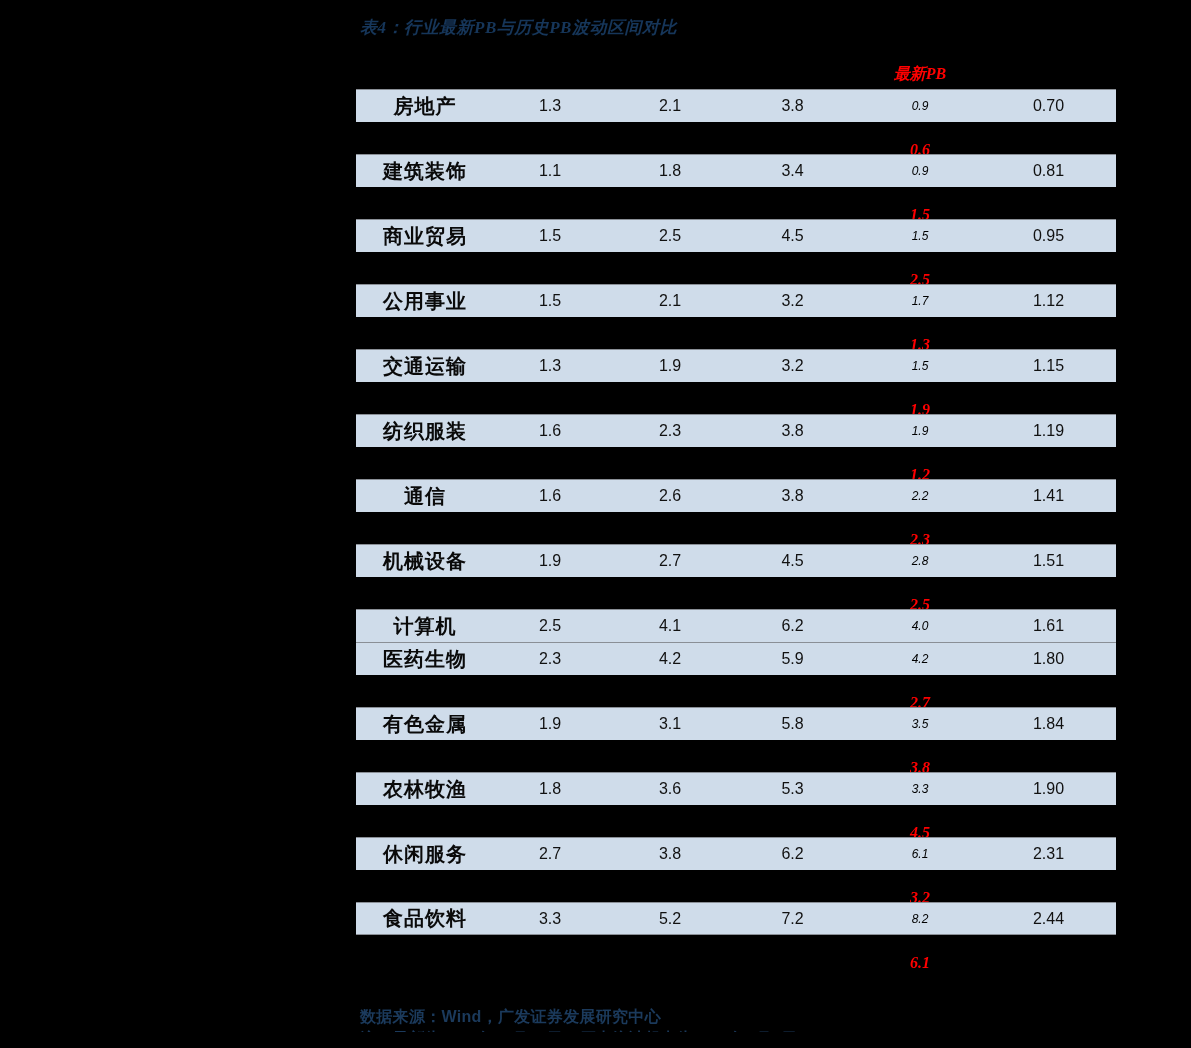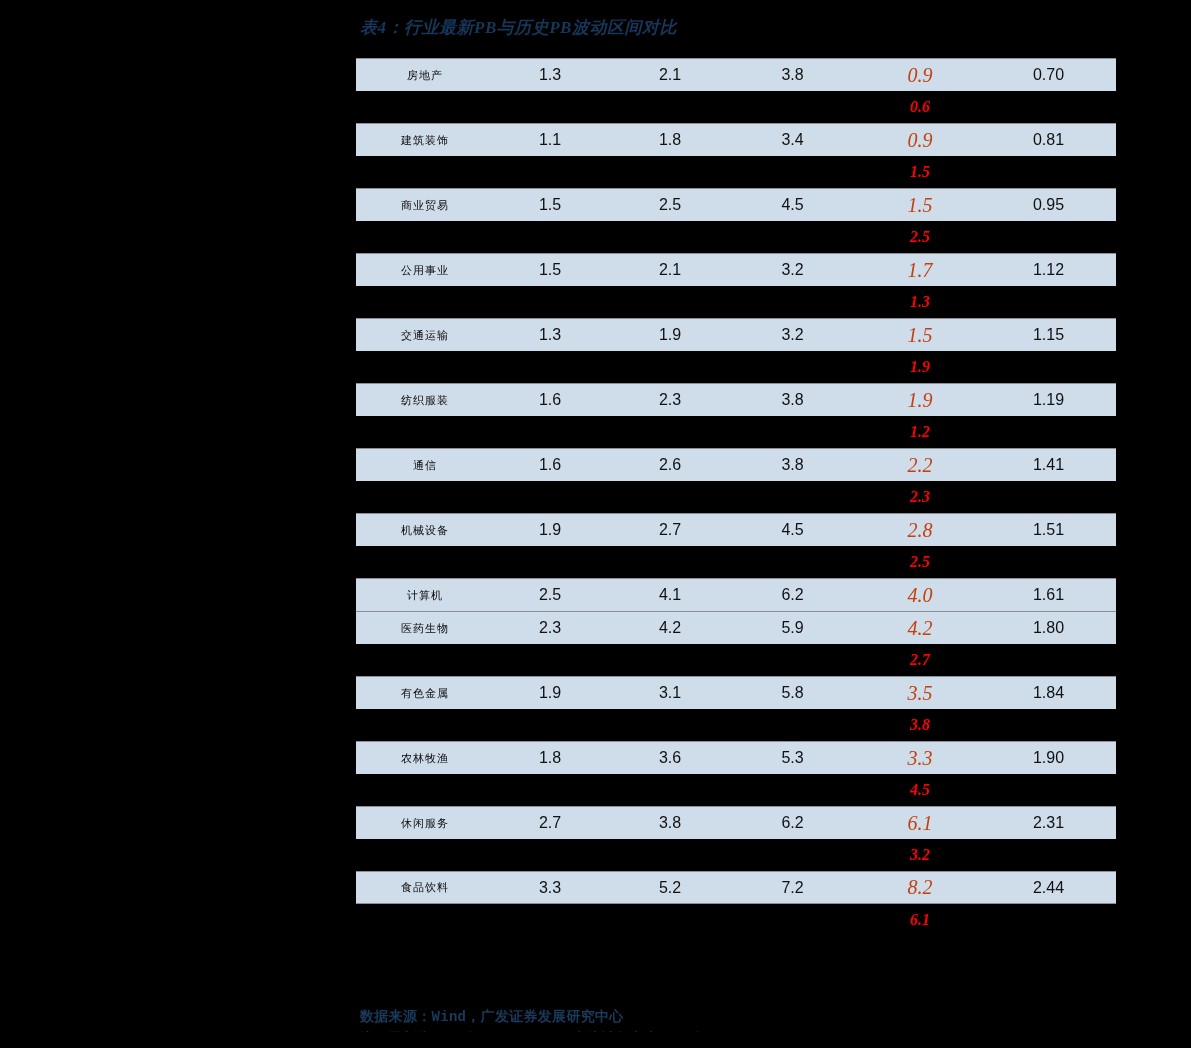--- a/index.html
+++ b/index.html
@@ -86,72 +86,76 @@
   
   .col-industry { left: 4px;   width: 130px; }
   .col-low      { left: 134px; width: 120px; }
   .col-mid      { left: 254px; width: 120px; }
   .col-high     { left: 374px; width: 125px; }
   .col-latest   { left: 499px; width: 130px; }
   .col-quantile { left: 629px; width: 127px; }
 
   .industry-name {
     font-family: "Liberation Serif", serif;
-    font-size: 11px;
-    font-weight: normal;
+    font-size: 20px;
+    font-weight: bold;
     color: #0a0a0a;
     letter-spacing: 1px;
   }
   .num {
     font-family: "Liberation Sans", sans-serif;
     font-size: 16px;
     color: #111111;
   }
   .num-latest {
-    font-family: Liberation Serif, serif;
-    font-size: 20px;
+    font-family: Liberation Sans, sans-serif;
+    font-size: 12px;
     font-style: italic;
-    color: #c2410c;
+    color: #000000;
   }
   .num-latest-gap {
     font-family: "Liberation Serif", serif;
     font-size: 16px;
     font-style: italic;
     font-weight: bold;
     color: #ff0000;
+    margin-top: 12px;
   }
 
   
   #footer {
     position: absolute;
     left: 360px;
     top: 1006px;
     width: 760px;
   }
   .footer-line {
-    font-family: Liberation Mono, monospace;
-    font-size: 14px;
+    font-family: Liberation Sans, sans-serif;
+    font-size: 16px;
     font-weight: bold;
     color: #1b3a5c;
     line-height: 22px;
     white-space: nowrap;
     letter-spacing: 0.3px;
   }
   .footer-line.clipped {
     overflow: hidden;
     height: 4px;
   }
 </style>
 </head>
 <body>
 
 <div id="table-title">表4：行业最新PB与历史PB波动区间对比</div>
 
 <div id="pb-table">
 
+  <div class="header-strip">
+    <div class="cell col-latest hdr-latest">最新PB</div>
+  </div>
 
   <div id="rows-container">
       <div class="data-row">
         <div class="cell col-industry industry-name">房地产</div>
         <div class="cell col-low num">1.3</div>
         <div class="cell col-mid num">2.1</div>
         <div class="cell col-high num">3.8</div>
         <div class="cell col-latest num-latest">0.9</div>
         <div class="cell col-quantile num">0.70</div>
       </div>

